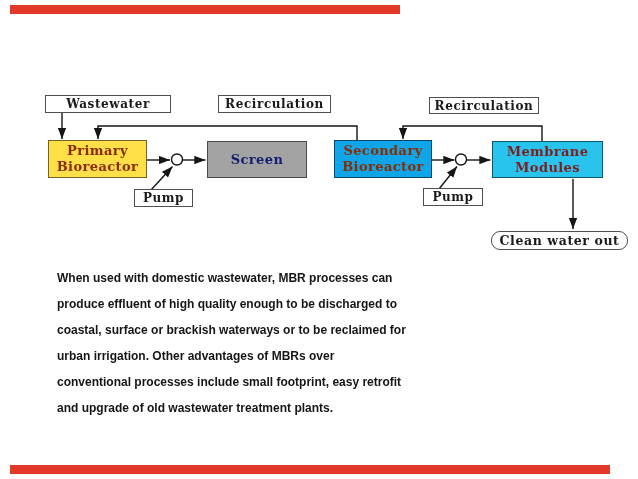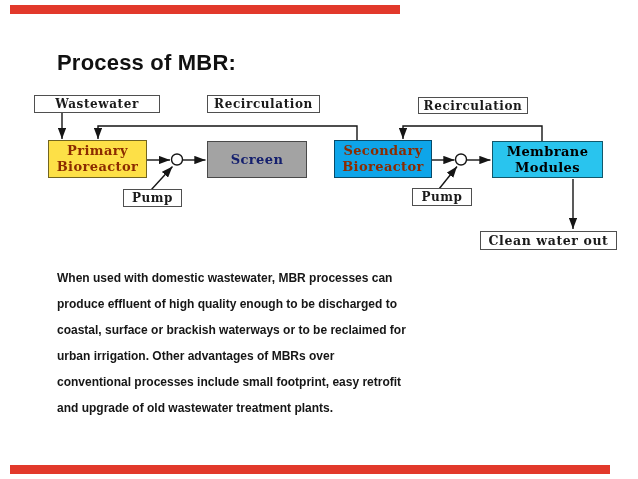--- a/index.html
+++ b/index.html
@@ -9,45 +9,44 @@
   #bar-top{left:10px;top:5px;width:390px;height:9px;}
   #bar-bottom{left:10px;top:465px;width:600px;height:9px;}
   #title{position:absolute;left:57px;top:50px;font-size:22px;font-weight:bold;color:#111;
          letter-spacing:0.2px;}
   #body-text{position:absolute;left:57px;top:265px;width:578px;font-size:12px;line-height:26px;
          font-weight:bold;color:#161616;white-space:pre-line;}
   svg#connectors{position:absolute;left:0;top:0;pointer-events:none;}
   .lbl{position:absolute;background:#ffffff;border:1.5px solid #4f4f4f;box-sizing:border-box;
        display:flex;align-items:center;justify-content:center;
        font-family:"DejaVu Serif",serif;font-weight:bold;font-size:12px;color:#1a1a1a;
-       letter-spacing:0.6px;}
+       letter-spacing:0.6px;margin-left:11px;}
   .proc{position:absolute;box-sizing:border-box;border:1px solid rgba(0,0,0,0.55);
         display:flex;align-items:center;justify-content:center;text-align:center;
         font-family:"DejaVu Serif",serif;font-weight:bold;font-size:13px;line-height:1.2;
         letter-spacing:0.4px;}
   #box-wastewater{left:34px;top:95px;width:126px;height:18px;}
   #box-recirc-left{left:207px;top:95px;width:113px;height:18px;}
   #box-recirc-right{left:418px;top:97px;width:110px;height:17px;}
   #box-pump-left{left:123px;top:189px;width:59px;height:18px;}
   #box-pump-right{left:412px;top:188px;width:60px;height:18px;}
-  #box-clean-water{left:480px;top:231px;width:137px;height:19px;font-size:12.5px;}
+  #box-clean-water{left:480px;top:231px;width:137px;height:19px;font-size:12.5px;border-radius:9px;}
   #box-primary{left:48px;top:140px;width:99px;height:38px;background:#fde047;color:#8C2B00;}
   #box-screen{left:207px;top:141px;width:100px;height:37px;background:#a3a3a3;color:#15206E;}
   #box-secondary{left:334px;top:140px;width:98px;height:38px;background:#0ea5e9;color:#8C2B00;}
-  #box-membrane{left:492px;top:141px;width:111px;height:37px;background:#29C4EE;color:#000000;}
+  #box-membrane{left:492px;top:141px;width:111px;height:37px;background:#29C4EE;color:#7f1d1d;}
 </style>
 </head>
 <body>
 
 <div id="slide">
 
   <div id="bar-top" class="accent-bar"></div>
   <div id="bar-bottom" class="accent-bar"></div>
 
-  <div id="title">Process of MBR:</div>
 
   <svg id="connectors" width="638" height="479" viewBox="0 0 638 479">
     <defs>
       <marker id="ah" markerWidth="8" markerHeight="6" refX="8" refY="3" orient="auto">
         <path d="M0,0 L8,3 L0,6 Z" fill="#151515"></path>
       </marker>
     </defs>
     <g stroke="#151515" stroke-width="1.4" fill="none">
       <line x1="62" y1="113" x2="62" y2="139" marker-end="url(#ah)"></line>
       <polyline points="357,140 357,126 98,126 98,139" marker-end="url(#ah)"></polyline>

